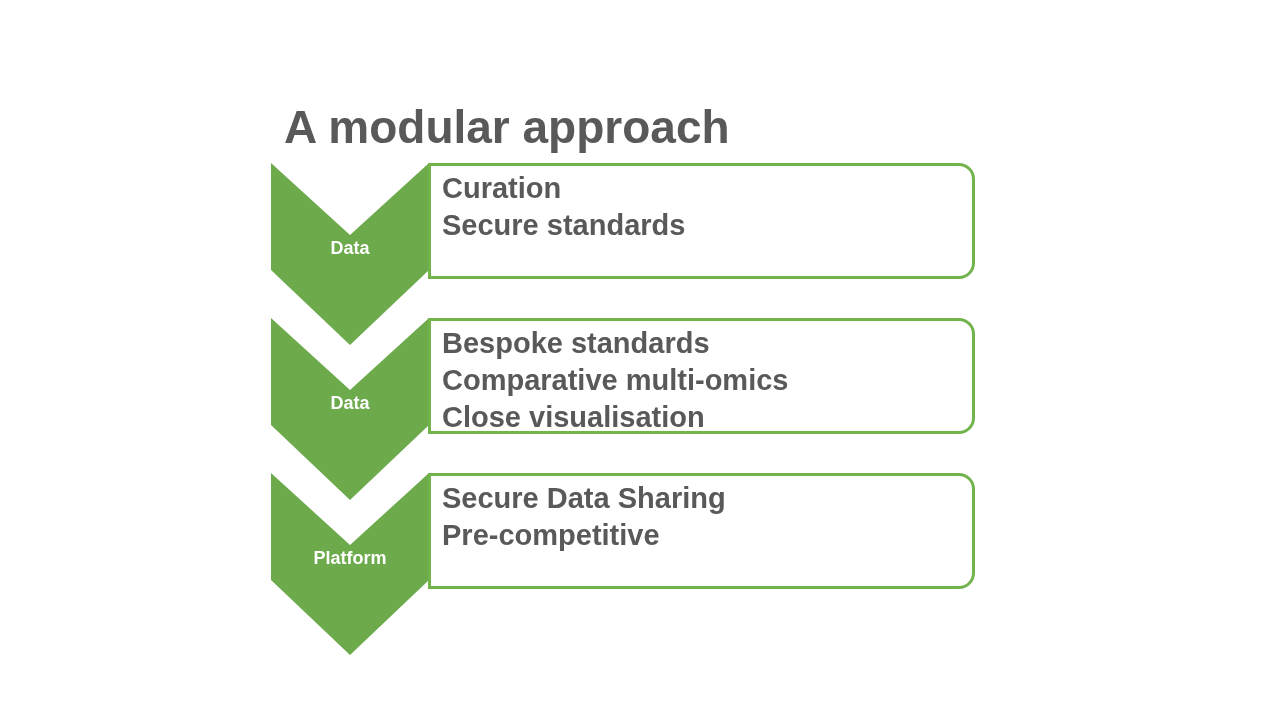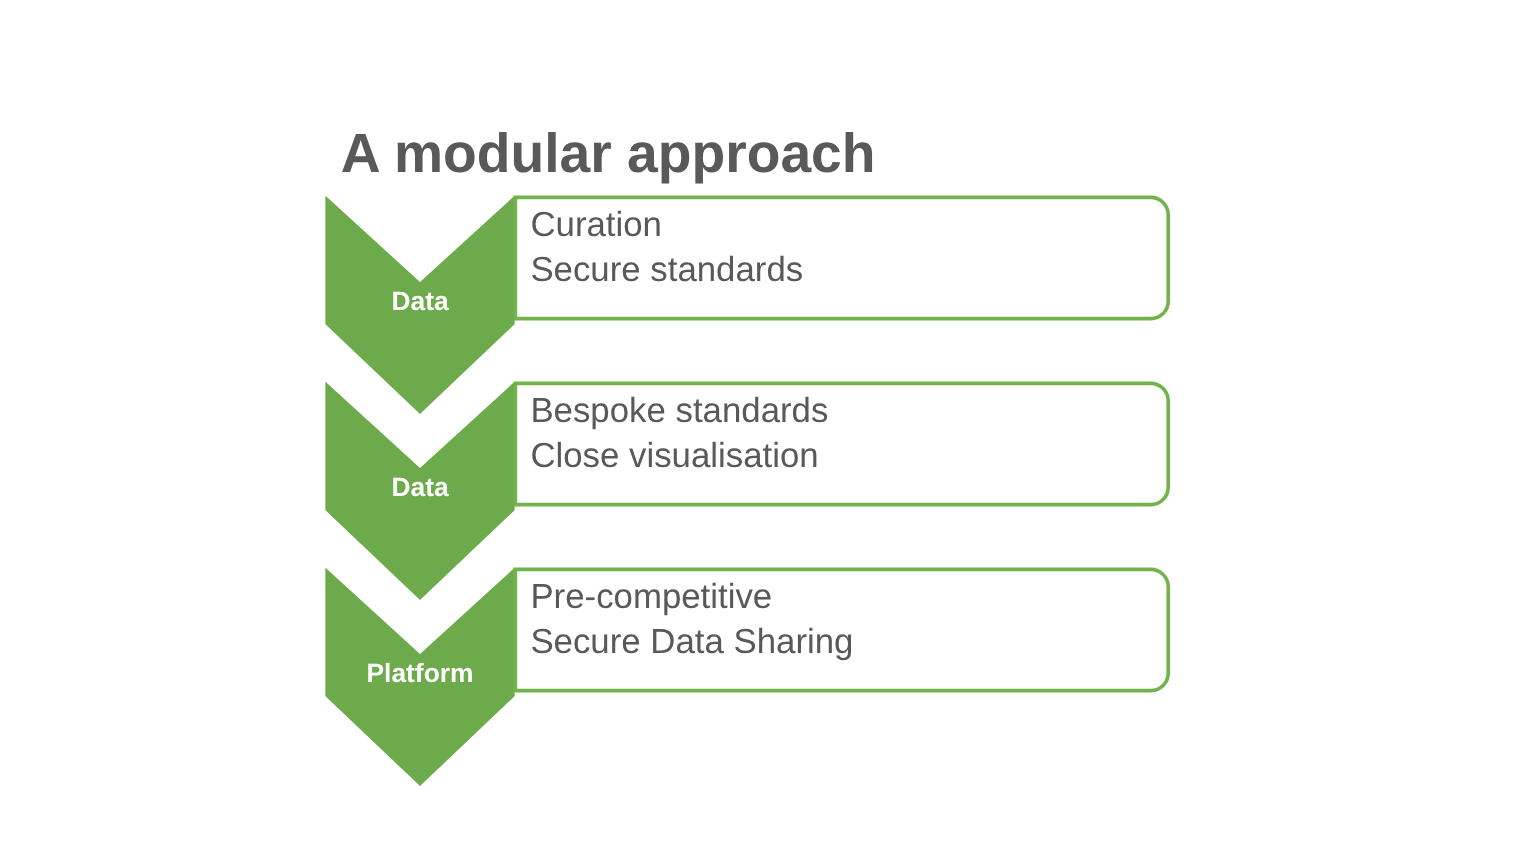--- a/index.html
+++ b/index.html
@@ -53,38 +53,39 @@
   }
   .chevron svg polygon{
     fill:var(--green-fill);
   }
   .chev-label{
     position:absolute;
     left:0;
     top:76px;
     width:100%;
     text-align:center;
-    font-size:22px;
+    font-size:18px;
     font-weight:bold;
     color:#ffffff;
     line-height:1.05;
     white-space:nowrap;
   }
   .info-box{
     position:absolute;
     left:428px;
     top:0;
     width:547px;
-    height:104px;
+    height:116px;
     box-sizing:border-box;
     background:#ffffff;
     border:3px solid var(--green-border);
     border-radius:0 16px 16px 0;
     z-index:2;
     padding:4px 10px 0 11px;
+    font-weight:bold;
   }
   .box-line{
     font-size:29px;
     line-height:37px;
     color:var(--text-gray);
     white-space:nowrap;
   }
 </style>
 </head>
 <body>
@@ -108,30 +109,31 @@
 
   <div class="row" style="top:318px">
     <div class="chevron">
       <svg viewBox="0 0 158 182" aria-hidden="true">
         <polygon points="0,0 79,72 158,0 158,107 79,182 0,107"></polygon>
       </svg>
       <div class="chev-label">Data</div>
     </div>
     <div class="info-box">
       <div class="box-line">Bespoke standards</div>
+      <div class="box-line">Comparative multi-omics</div>
       <div class="box-line">Close visualisation</div>
     </div>
   </div>
 
   <div class="row" style="top:473px">
     <div class="chevron">
       <svg viewBox="0 0 158 182" aria-hidden="true">
         <polygon points="0,0 79,72 158,0 158,107 79,182 0,107"></polygon>
       </svg>
       <div class="chev-label">Platform</div>
     </div>
     <div class="info-box">
+      <div class="box-line">Secure Data Sharing</div>
       <div class="box-line">Pre-competitive</div>
-      <div class="box-line">Secure Data Sharing</div>
     </div>
   </div>
 
 </div>
 
 </body></html>

